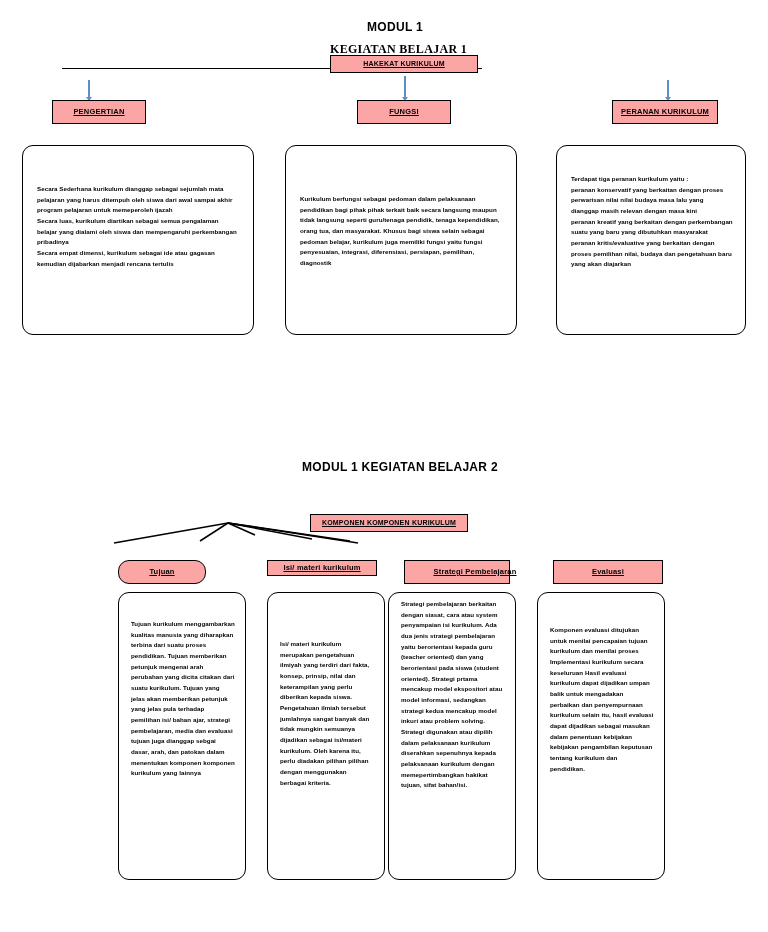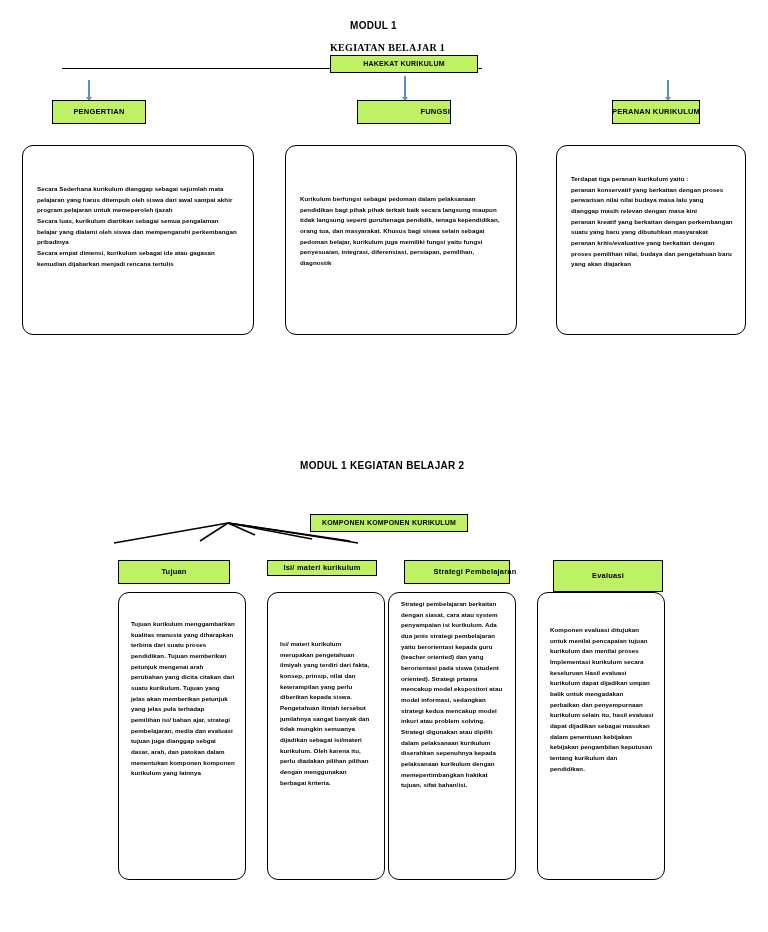--- a/index.html
+++ b/index.html
@@ -16,33 +16,35 @@
     width: 768px;
     height: 932px;
     overflow: hidden;
     background: #ffffff;
   }
   .abs { position: absolute; }
 
   
   .section-heading {
     font-weight: bold;
-    font-size: 10px;
+    font-size: 12px;
     letter-spacing: 0.3px;
+    text-align: center;
     white-space: nowrap;
   }
 
   
   .rect-box {
     border: 1.6px solid #000;
-    background: #bef264;
+    background: #fca5a5;
     display: flex;
     align-items: center;
     justify-content: center;
     box-sizing: border-box;
+    text-decoration: underline;
   }
   .rect-box > span {
     font-weight: bold;
     font-size: 7.5px;
     letter-spacing: 0.2px;
     text-align: center;
     line-height: 1.1;
     white-space: nowrap;
   }
   .rect-box.topic > span { font-size: 7px; }
@@ -111,24 +113,24 @@
     <div class="arrow-head"></div>
   </div>
   <div class="abs arrow" style="left:665px; top:80px;">
     <div class="arrow-shaft" style="height:17px;"></div>
     <div class="arrow-head"></div>
   </div>
 
   <div class="abs rect-box" style="left:52px; top:100px; width:94px; height:24px;">
     <span>PENGERTIAN</span>
   </div>
-  <div class="abs rect-box" style="left:357px; top:100px; width:94px; height:24px;justify-content:flex-end;">
+  <div class="abs rect-box" style="left:357px; top:100px; width:94px; height:24px;">
     <span>FUNGSI</span>
   </div>
-  <div class="abs rect-box" style="left:612px; top:100px; width:88px; height:24px;">
+  <div class="abs rect-box" style="left:612px; top:100px; width:106px; height:24px;">
     <span>PERANAN KURIKULUM</span>
   </div>
 
   <div class="abs round-box" style="left:22px; top:145px; width:232px; height:190px;">
     <div class="body" style="padding:38px 14px 0 14px;">Secara Sederhana kurikulum dianggap sebagai sejumlah mata pelajaran yang harus ditempuh oleh siswa dari awal sampai akhir program pelajaran untuk memeperoleh ijazah
 Secara luas, kurikulum diartikan sebagai semua pengalaman belajar yang dialami oleh siswa dan mempengaruhi perkembangan pribadinya
 Secara empat dimensi, kurikulum sebagai ide atau gagasan kemudian dijabarkan menjadi rencana tertulis</div>
   </div>
 
   <div class="abs round-box" style="left:285px; top:145px; width:232px; height:190px;">
@@ -152,30 +154,30 @@
       <line x1="128" y1="18" x2="100" y2="36"></line>
       <line x1="128" y1="18" x2="155" y2="30"></line>
       <line x1="128" y1="18" x2="258" y2="38"></line>
     </g>
   </svg>
 
   <div class="abs rect-box topic" style="left:310px; top:514px; width:158px; height:18px;">
     <span>KOMPONEN KOMPONEN KURIKULUM</span>
   </div>
 
-  <div class="abs rect-box" style="left:118px; top:560px; width:112px; height:24px;">
+  <div class="abs rect-box" style="left:118px; top:560px; width:88px; height:24px;border-radius:11px;">
     <span>Tujuan</span>
   </div>
   <div class="abs rect-box" style="left:267px; top:560px; width:110px; height:16px;">
     <span>Isi/ materi kurikulum</span>
   </div>
   <div class="abs rect-box" style="left:404px; top:560px; width:106px; height:24px;padding-left:36px;">
     <span>Strategi Pembelajaran</span>
   </div>
-  <div class="abs rect-box" style="left:553px; top:560px; width:110px; height:32px;">
+  <div class="abs rect-box" style="left:553px; top:560px; width:110px; height:24px;">
     <span>Evaluasi</span>
   </div>
 
   <div class="abs round-box" style="left:118px; top:592px; width:128px; height:288px;">
     <div class="body" style="padding:26px 10px 0 12px;">Tujuan kurikulum menggambarkan kualitas manusia yang diharapkan terbina dari suatu proses pendidikan. Tujuan memberikan petunjuk mengenai arah perubahan yang dicita citakan dari suatu kurikulum. Tujuan yang jelas akan memberikan petunjuk yang jelas pula terhadap pemilihan isi/ bahan ajar, strategi pembelajaran, media dan evaluasi tujuan juga dianggap sebgai dasar, arah, dan patokan dalam menentukan komponen komponen kurikulum yang lainnya</div>
   </div>
 
   <div class="abs round-box" style="left:267px; top:592px; width:118px; height:288px;">
     <div class="body" style="padding:46px 10px 0 12px;">Isi/ materi kurikulum merupakan pengetahuan ilmiyah yang terdiri dari fakta, konsep, prinsip, nilai dan keterampilan yang perlu diberikan kepada siswa. Pengetahuan ilmiah tersebut jumlahnya sangat banyak dan tidak mungkin semuanya dijadikan sebagai isi/materi kurikulum. Oleh karena itu, perlu diadakan pilihan pilihan dengan menggunakan berbagai kriteria.</div>
   </div>

